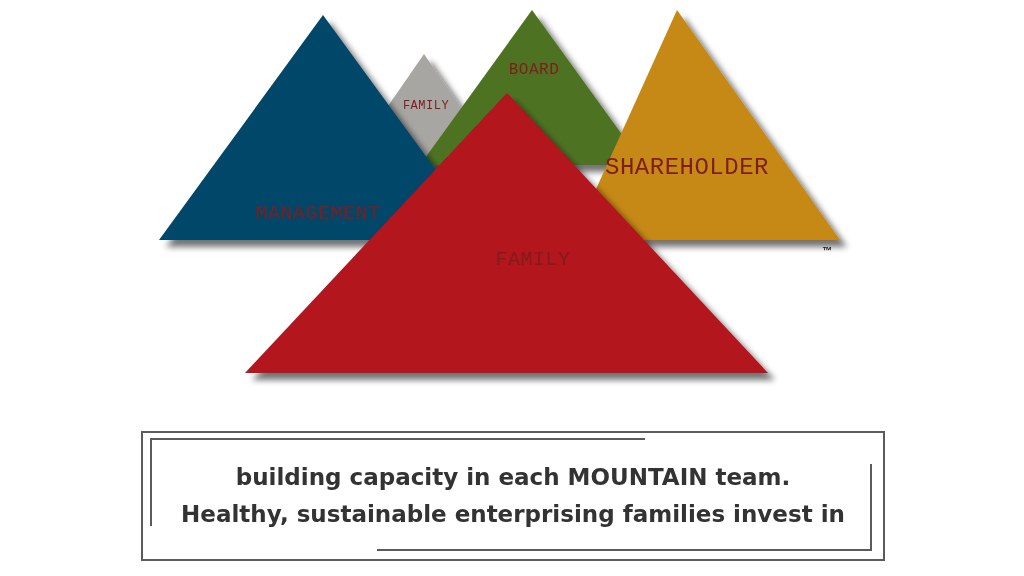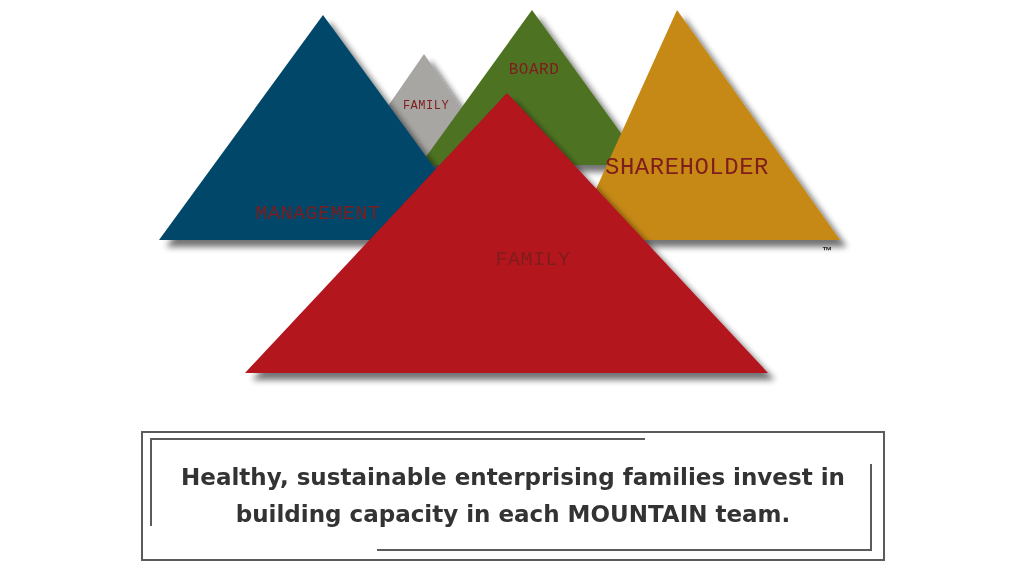--- a/index.html
+++ b/index.html
@@ -42,15 +42,15 @@
 <div class="label" style="left:533px; top:248px; font-size:20px;">FAMILY</div>
 <div class="tm">™</div>
 
 <div class="frame-outer"></div>
 <div class="line" style="left:150px; top:438px; width:495px; height:2px;"></div>
 <div class="line" style="left:150px; top:438px; width:2px; height:88px;"></div>
 <div class="line" style="left:870px; top:464px; width:2px; height:87px;"></div>
 <div class="line" style="left:377px; top:549px; width:495px; height:2px;"></div>
 
 <div class="caption">
+  <div>building capacity in each MOUNTAIN team.</div>
   <div>Healthy, sustainable enterprising families invest in</div>
-  <div>building capacity in each MOUNTAIN team.</div>
 </div>
 
 </body></html>

